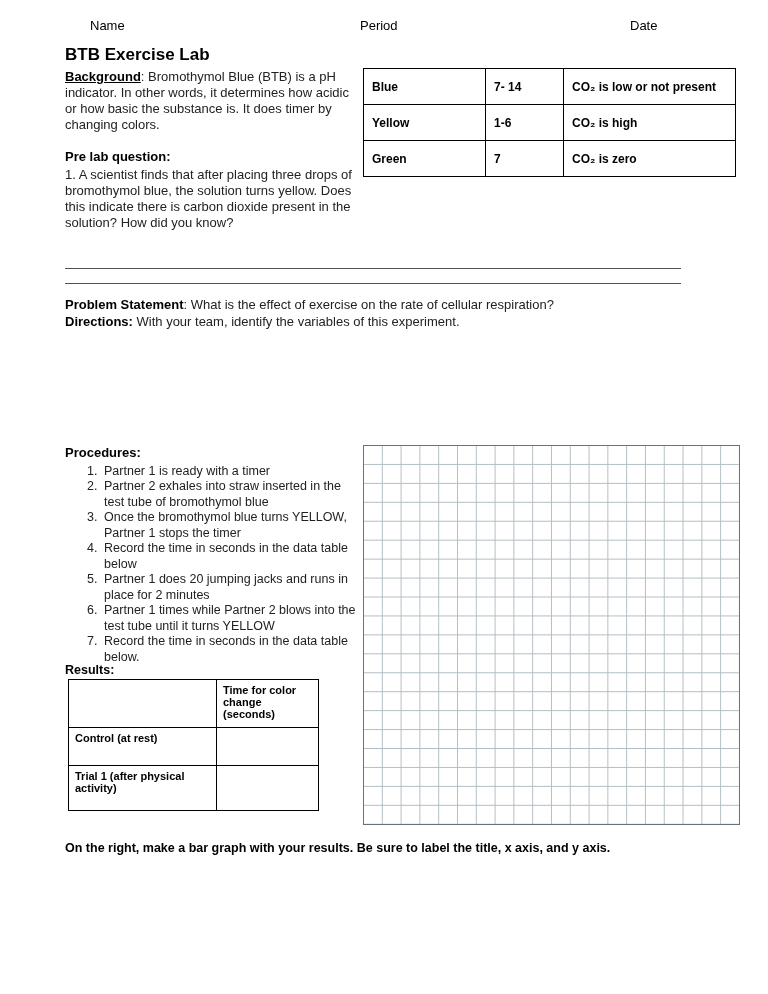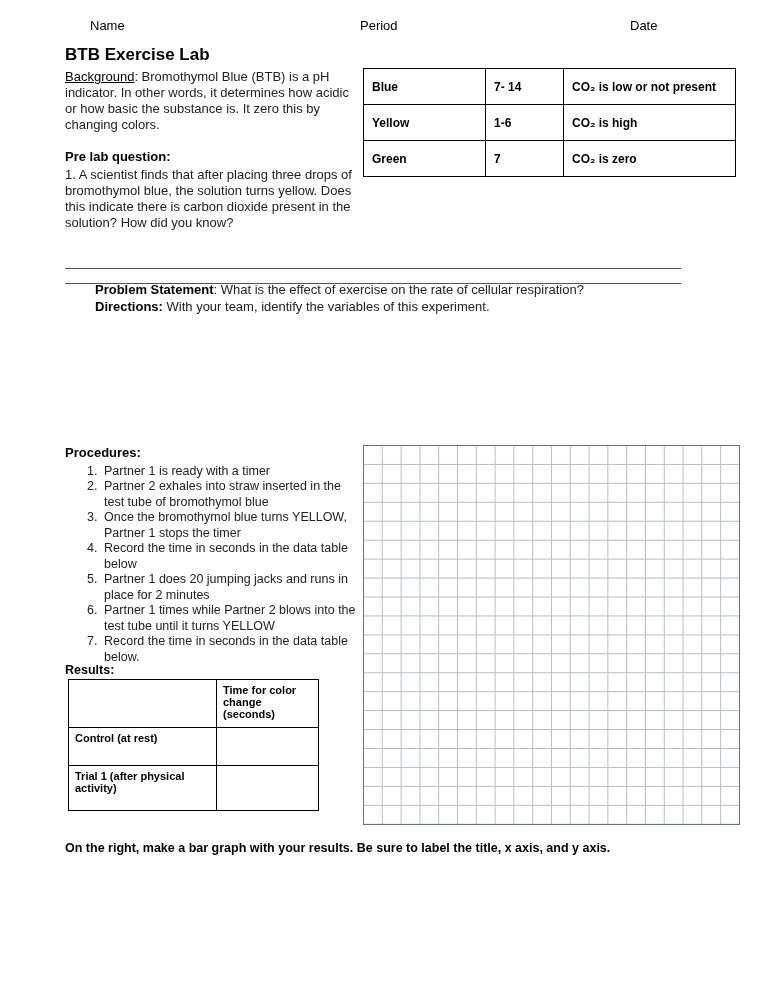--- a/index.html
+++ b/index.html
@@ -10,41 +10,41 @@
     overflow:hidden;
   }
   .toplabel { position:absolute; top:18px; font-size:13px; color:#000; }
   #lbl-name   { left:90px; }
   #lbl-period { left:360px; }
   #lbl-date   { left:630px; }
 
   .title { position:absolute; left:65px; top:45px; font-size:17px; font-weight:bold; color:#000; }
 
   .leftcol { position:absolute; left:65px; top:69px; width:292px; font-size:13px; line-height:16px; color:#222; }
-  .leftcol .bold-u { font-weight:normal; text-decoration:underline; color:#000; }
+  .leftcol .bold-u { font-weight:bold; text-decoration:underline; color:#000; }
   .subhead { font-weight:bold; color:#000; margin-top:16px; margin-bottom:2px; font-size:13px; }
 
   table { border-collapse:collapse; }
 
   
   .btb { position:absolute; left:363px; top:68px; width:372px; table-layout:fixed; }
   .btb th, .btb td {
     border:1px solid #000; font-size:12px; font-weight:bold; color:#000;
     padding:4px 8px; text-align:left; vertical-align:middle;
   }
   .btb tr { height:36px; }
   .btb tr.hdr { height:34px; }
   .btb tr.hdr th { background: var(--table-header-bg, #d9d9d9); }
 
   .answer-line { position:absolute; left:65px; width:616px; border-top:1px solid #555; height:0; }
   #ans1 { top:268px; }
   #ans2 { top:283px; }
 
   .para { position:absolute; left:65px; width:672px; font-size:13px; line-height:16.5px; color:#222; }
-  #problem-para { top:282px;margin-left:30px; }
+  #problem-para { top:297px; }
   .para b { color:#000; }
 
   
   .vars { position:absolute; left:68px; top:338px; width:658px; table-layout:fixed; }
   .vars td { border:1.5px solid #000; font-size:13px; padding:4px 8px; vertical-align:middle; }
   .vars tr { height:30px; }
   .vars td.lab { font-weight:bold; color:#000; width:160px; }
 
   
   .procs { position:absolute; left:65px; top:445px; width:292px; font-size:12.5px; line-height:15.5px; color:#222; }
@@ -79,21 +79,21 @@
 
 <div class="page">
 
   <span class="toplabel" id="lbl-name">Name</span>
   <span class="toplabel" id="lbl-period">Period</span>
   <span class="toplabel" id="lbl-date">Date</span>
 
   <div class="title">BTB Exercise Lab</div>
 
   <div class="leftcol">
-    <div><span class="bold-u">Background</span><span>: Bromothymol Blue (BTB) is a pH indicator. In other words, it determines how acidic or how basic the substance is. It zero this by changing colors.</span></div>
+    <div><span class="bold-u">Background</span><span>: Bromothymol Blue (BTB) is a pH indicator. In other words, it determines how acidic or how basic the substance is. It does timer by changing colors.</span></div>
     <div class="subhead">Pre lab question:</div>
     <div>1. A scientist finds that after placing three drops of bromothymol blue, the solution turns yellow. Does this indicate there is carbon dioxide present in the solution? How did you know?</div>
   </div>
 
   <table class="btb">
     <colgroup>
         <col style="width:122px">
         <col style="width:78px">
         <col style="width:172px">
       </colgroup>

